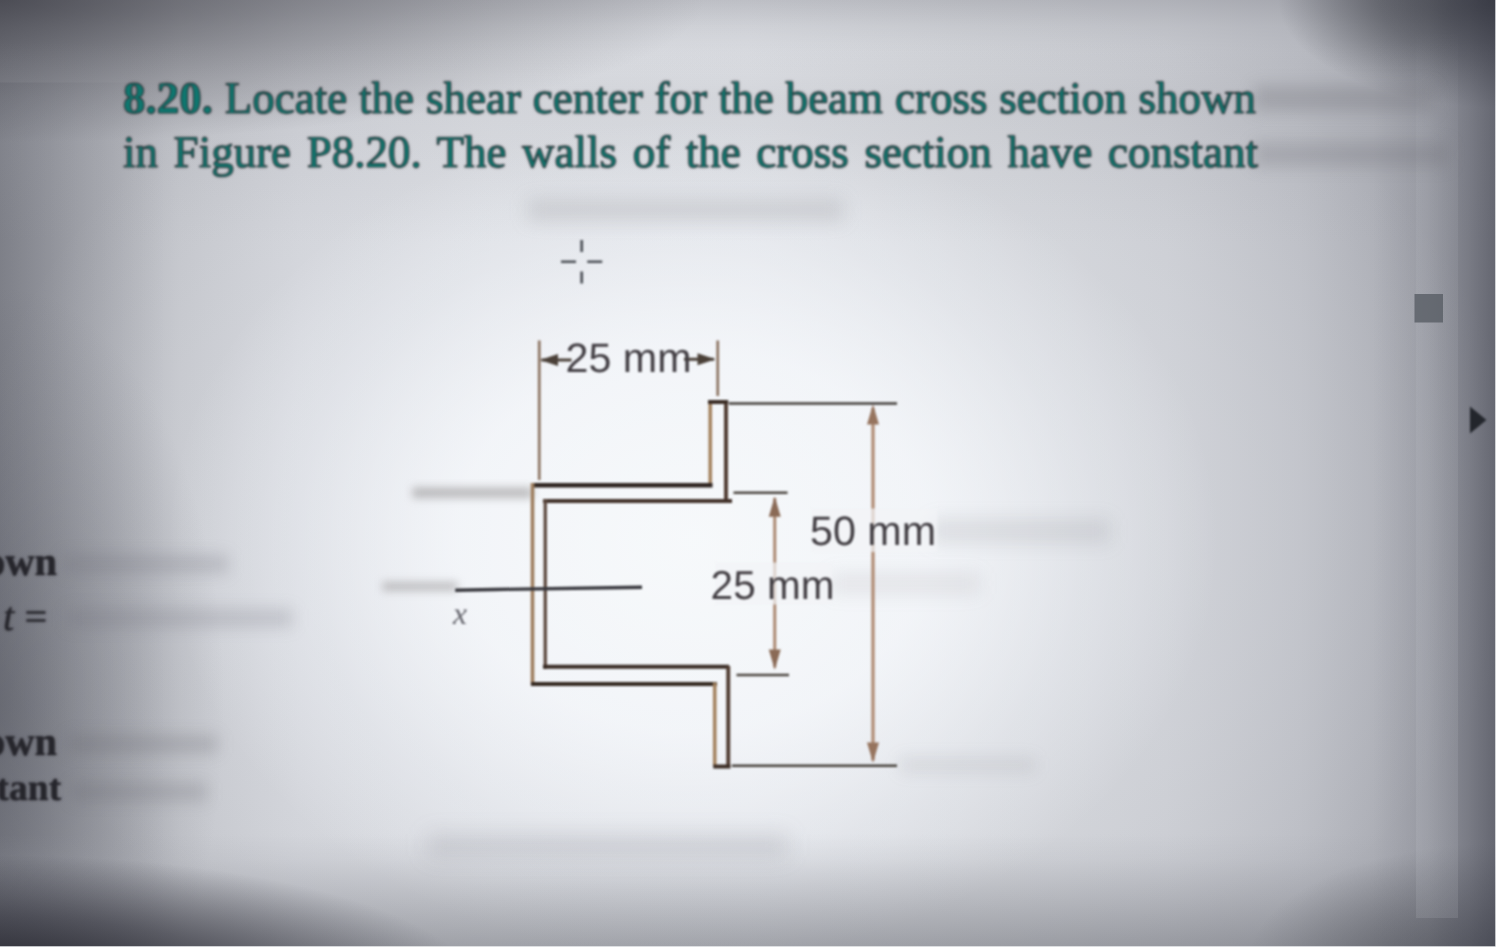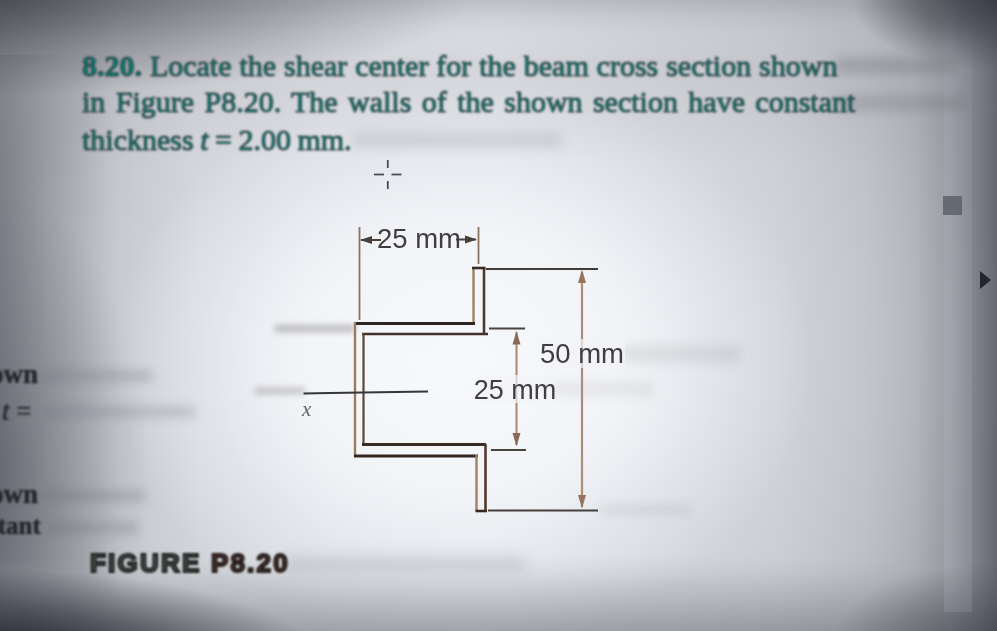--- a/index.html
+++ b/index.html
@@ -79,37 +79,31 @@
   <div class="abs" style="left:620px;top:346px;width:120px;height:16px;background:rgba(120,118,124,0.16);filter:blur(6px);"></div>
 
   <div class="abs" style="left:553px;top:382px;width:100px;height:14px;background:rgba(120,118,124,0.12);filter:blur(6px);"></div>
 
   <div class="abs" style="left:600px;top:505px;width:90px;height:10px;background:rgba(120,118,124,0.14);filter:blur(5px);"></div>
 
   <div class="abs" style="left:255px;top:388px;width:50px;height:6px;background:rgba(120,115,115,0.40);filter:blur(3px);"></div>
 
   <div class="abs ptl" id="l1" style="top:51px;"><b>8.20.</b> Locate the shear center for the beam cross section shown</div>
 
-  <div class="abs ptl" id="l2" style="top:87px;word-spacing:2.9px;">in Figure P8.20. The walls of the shown section have constant</div>
+  <div class="abs ptl" id="l2" style="top:87px;word-spacing:2.9px;">in Figure P8.20. The walls of the cross section have constant</div>
 
-  <div class="abs ptl" id="l3" style="top:124.5px;word-spacing:-1px;">thickness <i>t</i> = 2.00 mm.</div>
 
   <div class="abs" style="left:-10px;top:359px;font-family:'Liberation Serif',serif;font-weight:bold;font-size:27px;color:#26262c;filter:blur(0.8px);text-shadow:0 0 1.5px rgba(40,38,44,0.9);">own</div>
 
   <div class="abs" style="left:2px;top:396px;font-family:'Liberation Serif',serif;font-size:27px;color:#26262c;filter:blur(0.8px);text-shadow:0 0 1.5px rgba(40,38,44,0.9);"><i>t</i> =</div>
 
   <div class="abs" style="left:-10px;top:479px;font-family:'Liberation Serif',serif;font-weight:bold;font-size:27px;color:#26262c;filter:blur(0.8px);text-shadow:0 0 1.5px rgba(40,38,44,0.9);">own</div>
 
   <div class="abs" style="left:-12px;top:512px;font-family:'Liberation Serif',serif;font-weight:bold;font-size:25px;color:#26262c;filter:blur(0.8px);text-shadow:0 0 1.5px rgba(40,38,44,0.9);">stant</div>
 
-  <div class="abs" id="figcap" style="left:90px;top:548px;font-family:'Liberation Sans',sans-serif;
-     font-weight:bold;font-size:26px;letter-spacing:2.2px;filter:blur(0.8px);">
-     <span style="color:#4e5a52;-webkit-text-stroke:2px #1a1c1a;">FIGURE</span>
-     <span style="color:#50342c;-webkit-text-stroke:2px #201a18;">P8.20</span>
-  </div>
 
   <svg class="abs" id="fig" style="left:0;top:0;filter:blur(0.55px);" width="997" height="631" viewBox="0 0 997 631">
 
     <g stroke="#4b4f55" stroke-width="1.8">
       <line x1="374" y1="174.5" x2="384" y2="174.5"></line>
       <line x1="391.5" y1="174.5" x2="401.5" y2="174.5"></line>
       <line x1="387.8" y1="160" x2="387.8" y2="168"></line>
       <line x1="387.8" y1="181" x2="387.8" y2="189"></line>
     </g>
 

